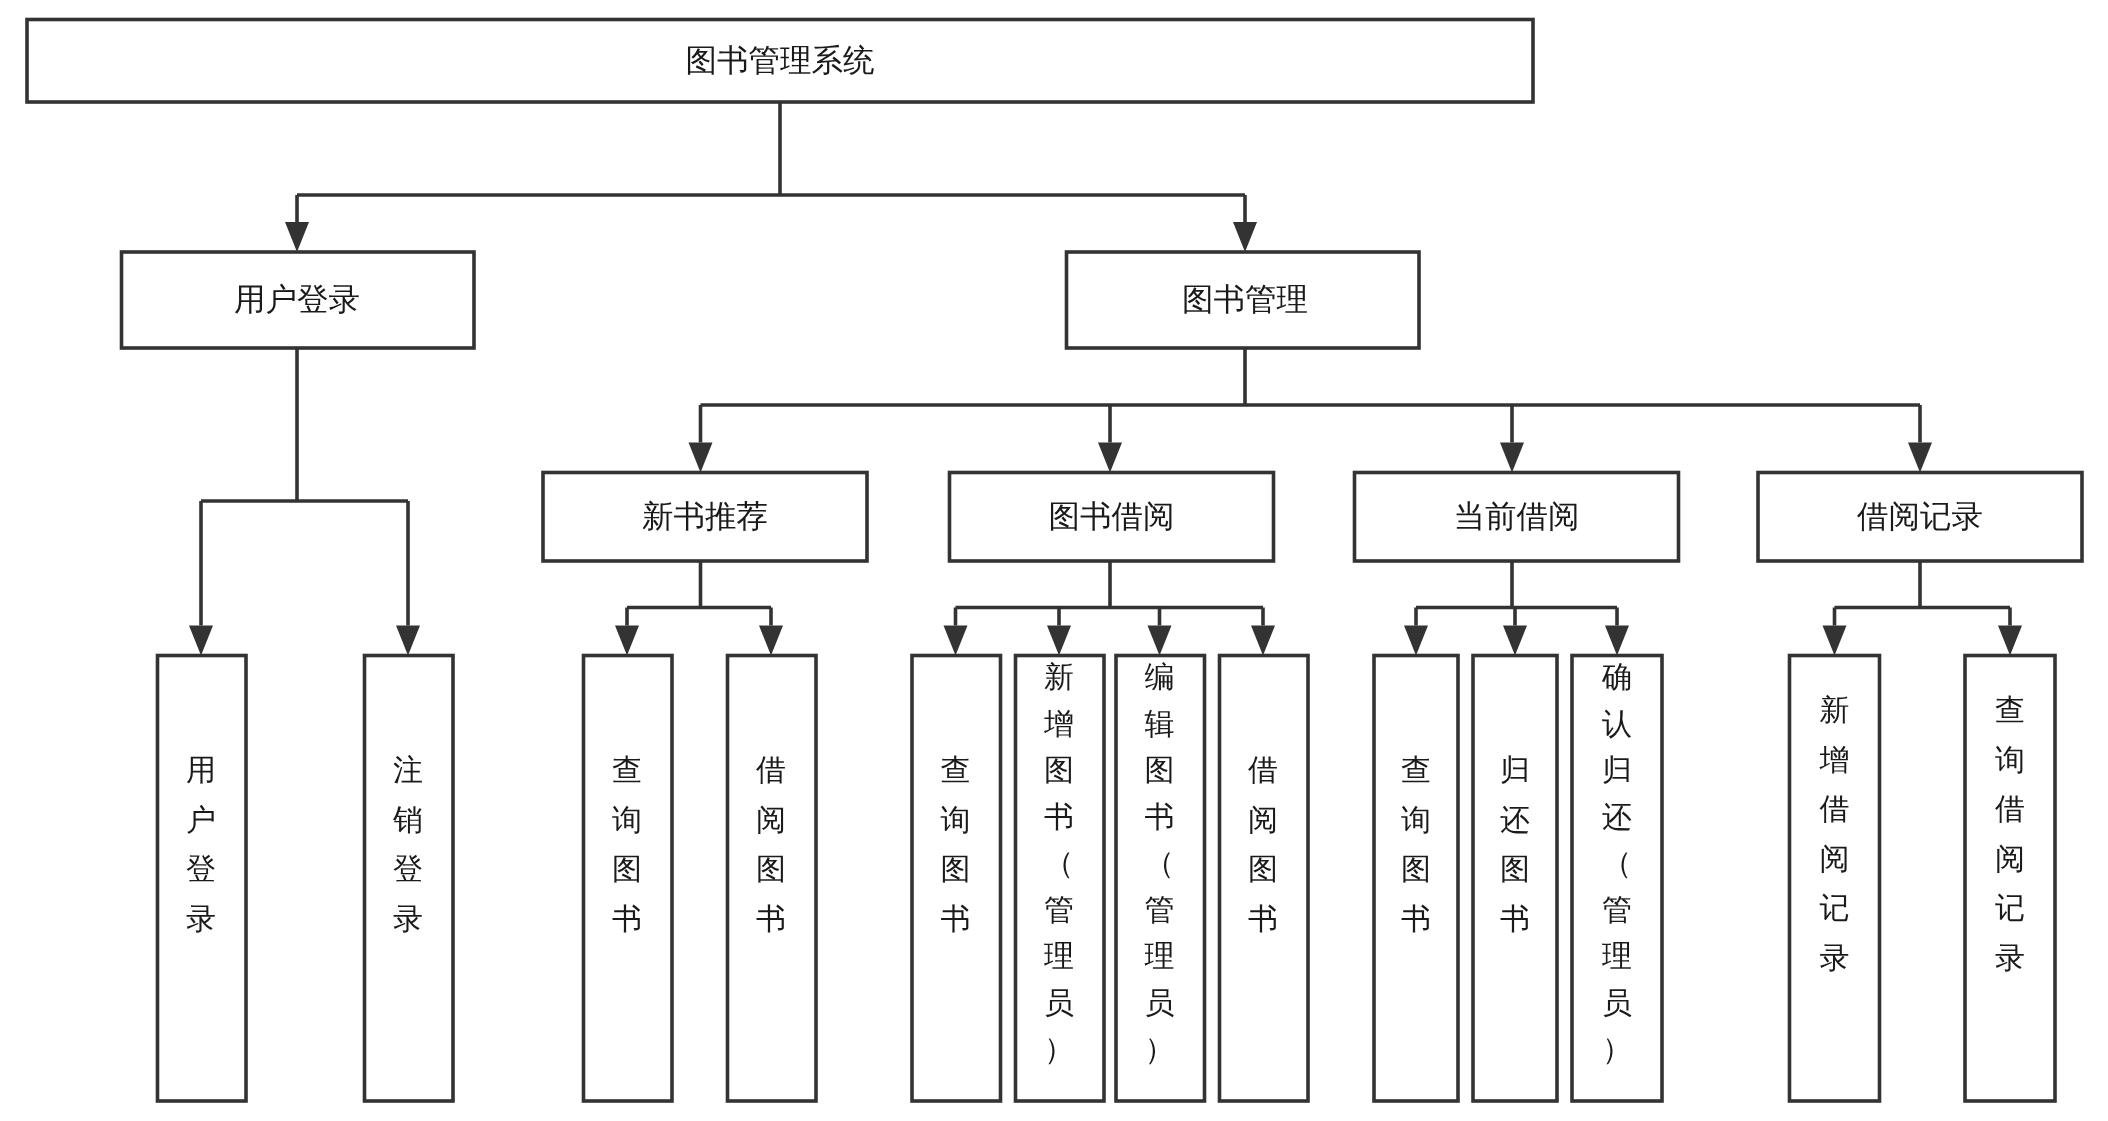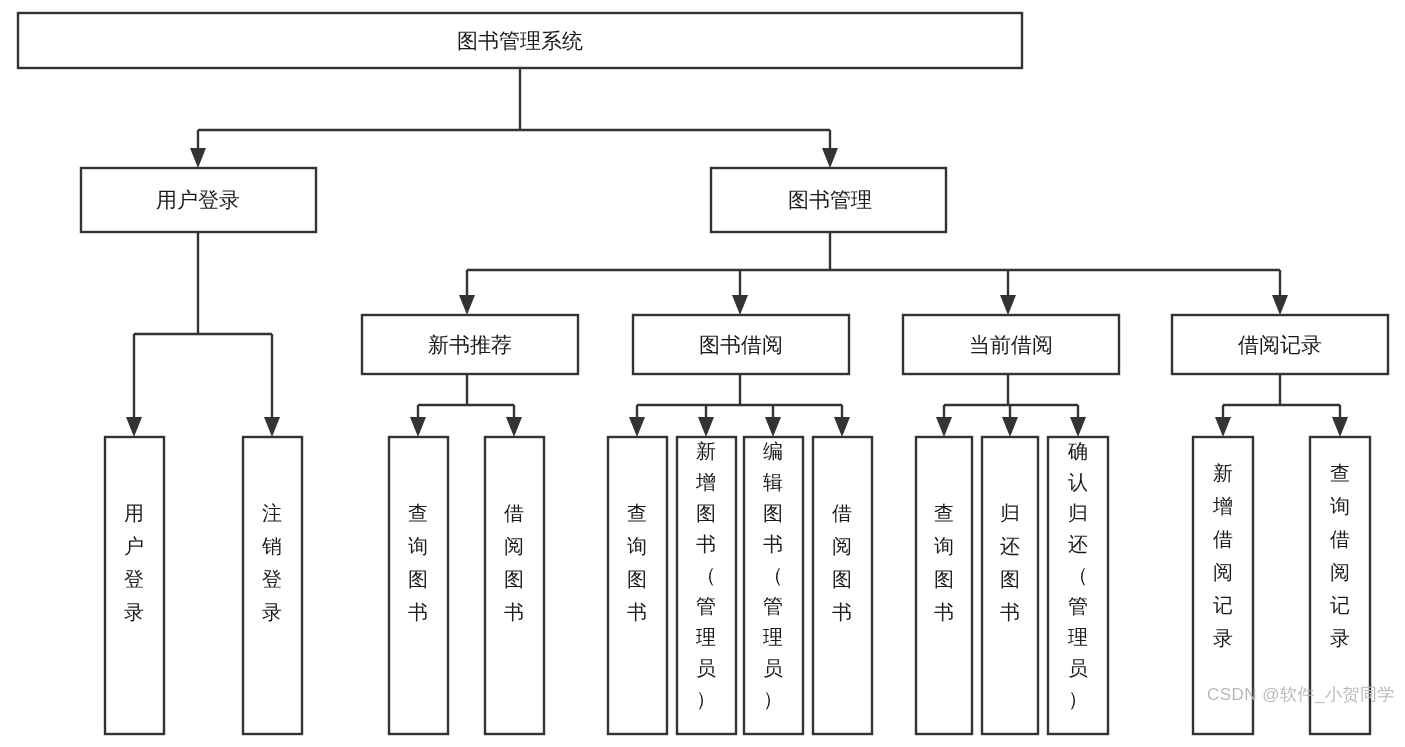--- a/index.html
+++ b/index.html
@@ -217,14 +217,13 @@
     <g>
       <rect class="node-box" x="1193" y="437" width="60" height="297"></rect>
       <text class="node-label-vertical leaf-text" x="1223" y="480" font-size="20"><tspan x="1223" y="480">新</tspan><tspan x="1223" y="513">增</tspan><tspan x="1223" y="546">借</tspan><tspan x="1223" y="579">阅</tspan><tspan x="1223" y="612">记</tspan><tspan x="1223" y="645">录</tspan></text>
     </g>
     <g>
       <rect class="node-box" x="1310" y="437" width="60" height="297"></rect>
       <text class="node-label-vertical leaf-text" x="1340" y="480" font-size="20"><tspan x="1340" y="480">查</tspan><tspan x="1340" y="513">询</tspan><tspan x="1340" y="546">借</tspan><tspan x="1340" y="579">阅</tspan><tspan x="1340" y="612">记</tspan><tspan x="1340" y="645">录</tspan></text>
     </g>
   </svg>
 
-  <div class="watermark">CSDN @软件_小贺同学</div>
 </div>
 
 </body></html>

